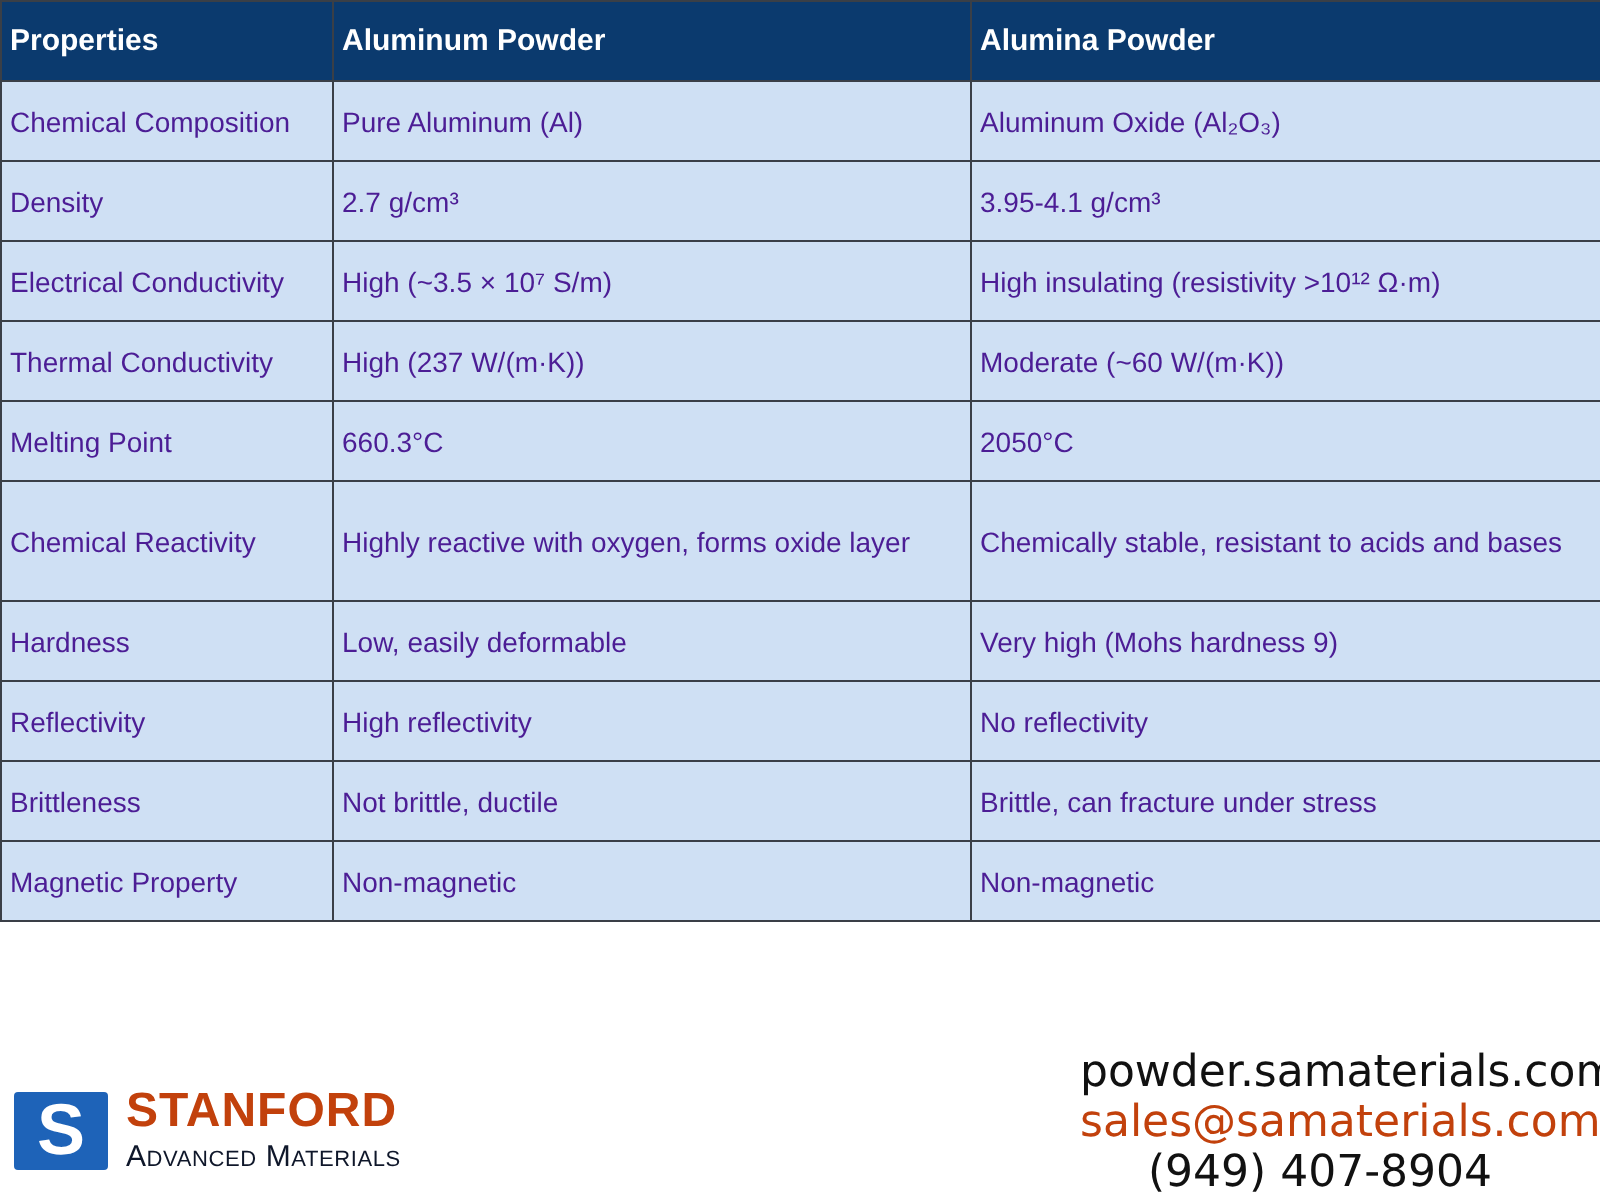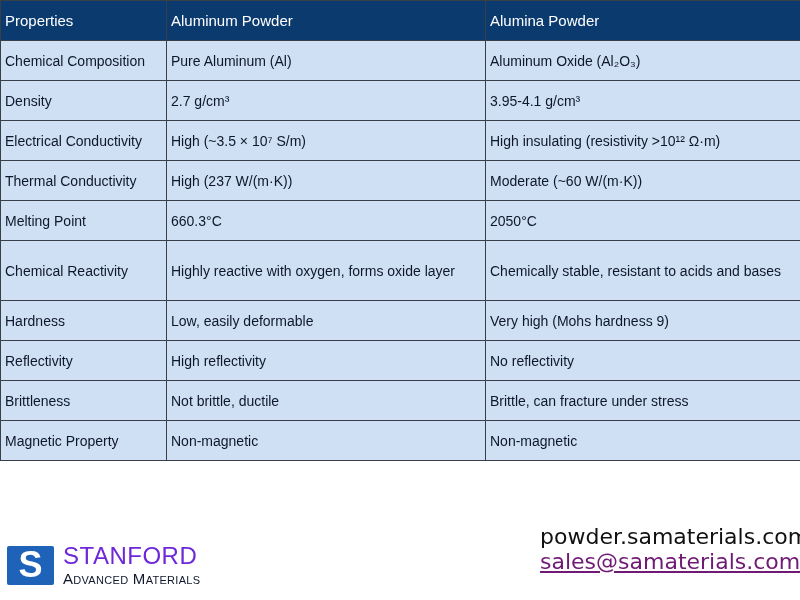--- a/index.html
+++ b/index.html
@@ -14,28 +14,28 @@
       width: 800px;
       border-collapse: collapse;
       table-layout: fixed;
     }
     table.cmp th, table.cmp td {
       border: 1px solid #3a3f47;
       padding: 0 0 0 4px;
       text-align: left;
       vertical-align: middle;
       font-size: 14px;
-      color: #0f172a;
+      color: #4c1d95;
       white-space: nowrap;
       overflow: hidden;
     }
     table.cmp th {
       background: #0b3a6e;
       color: #ffffff;
-      font-weight: normal;
+      font-weight: bold;
       font-size: 15px;
       height: 39px;
     }
     table.cmp td { background: #cfe0f4; height: 39px; }
     table.cmp tr.tall td { height: 59px; }
     col.c1 { width: 166px; }
     col.c2 { width: 319px; }
     col.c3 { width: 315px; }
 
     .logo {
@@ -44,31 +44,31 @@
     }
     .logo-mark {
       width: 47px; height: 39px; background: #1e63b8;
       color: #fff; font-weight: bold; font-size: 36px;
       display: flex; align-items: center; justify-content: center;
       border-radius: 2px;
       font-family: "Liberation Sans", sans-serif;
     }
     .logo-text { margin-left: 9px; line-height: 1; }
     .logo-name {
-      font-size: 24px; font-weight: normal; color: #6d28d9; letter-spacing: 0.5px;
+      font-size: 24px; font-weight: bold; color: #c2410c; letter-spacing: 0.5px;
     }
     .logo-sub {
       font-size: 15px; color: #0f172a; margin-top: 3px; font-variant: small-caps; letter-spacing: 0.3px;
     }
     .contact {
       position: absolute; left: 540px; top: 524px; width: 240px;
       text-align: center; font-family: "DejaVu Sans", sans-serif;
       font-size: 22px; color: #111; line-height: 25px;
     }
-    .contact a { color: #701a75; text-decoration: underline; }
+    .contact a { color: #c2410c; }
   </style>
 </head>
 <body>
 
 <table class="cmp">
   <colgroup>
       <col class="c1">
       <col class="c2">
       <col class="c3">
     </colgroup>
@@ -137,13 +137,14 @@
   <div class="logo-mark">S</div>
   <div class="logo-text">
     <div class="logo-name">STANFORD</div>
     <div class="logo-sub">Advanced Materials</div>
   </div>
 </div>
 
 <div class="contact">
   <div>powder.samaterials.com</div>
   <div><a>sales@samaterials.com</a></div>
+  <div>(949) 407-8904</div>
 </div>
 
 </body></html>

